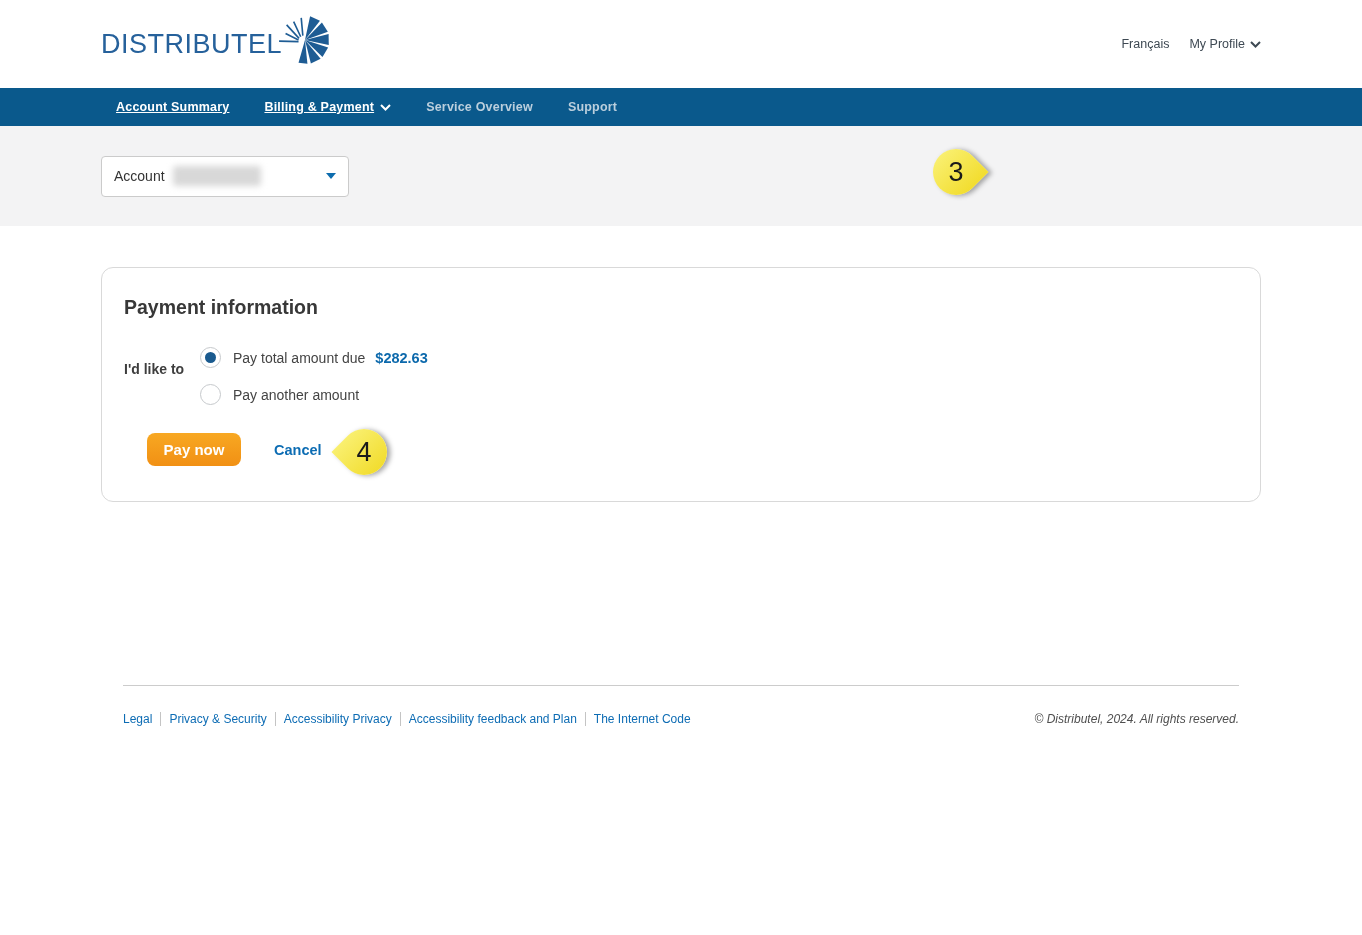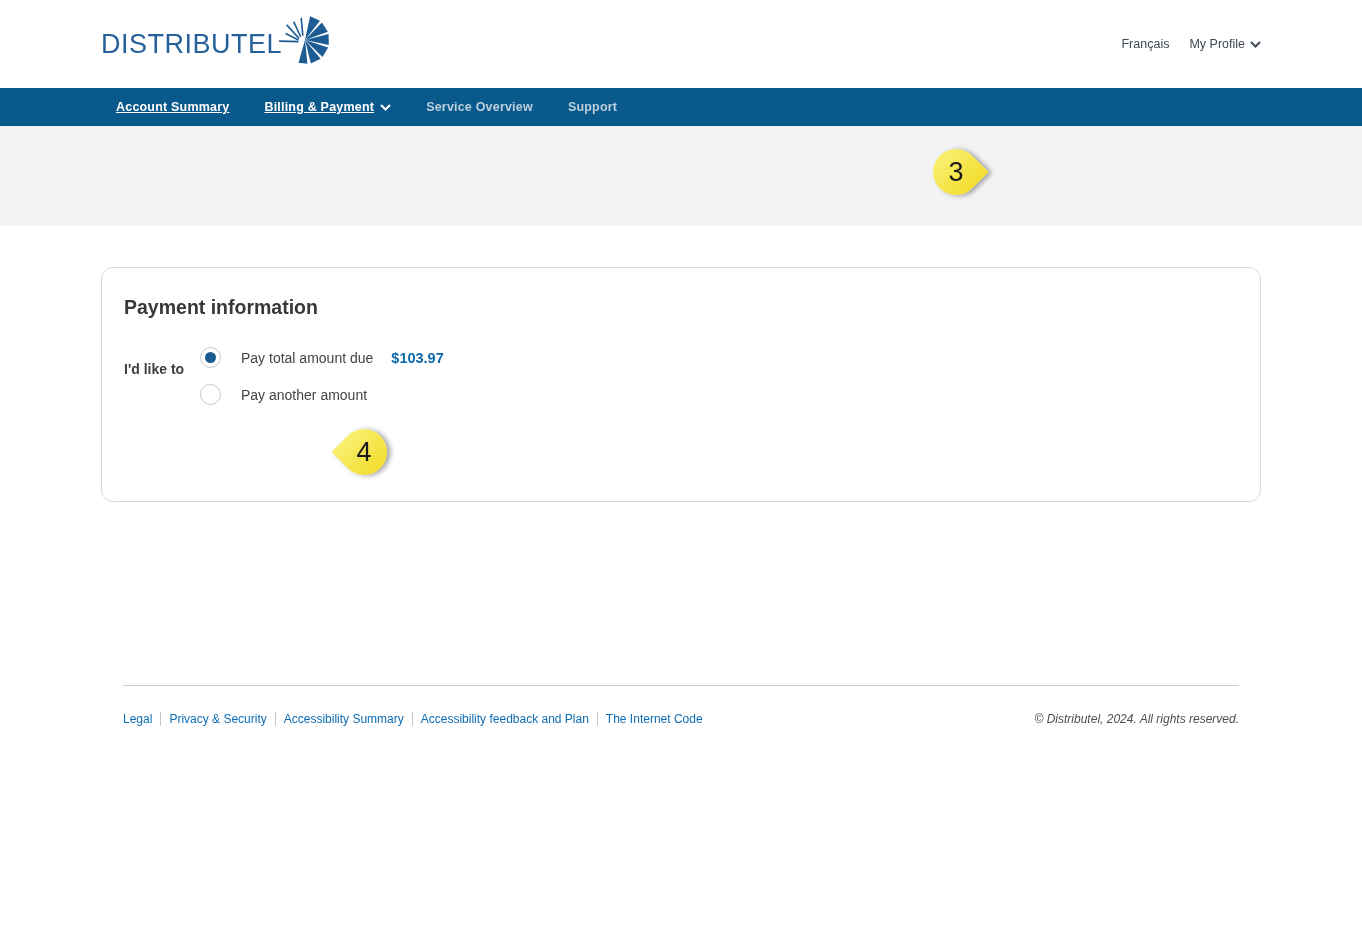--- a/index.html
+++ b/index.html
@@ -50,21 +50,21 @@
   .callout-4 { left:239px; top:161px; }
 
   
   .main-area { background:#fff; }
   .card { margin-top:41px; min-height:235px; background:#fff; border:1px solid #D9D9D9; border-radius:12px;
           padding:28px 22px 30px 22px; position:relative; }
   .card h2 { font-size:19.5px; font-weight:bold; color:#383838; }
   .form-row { display:flex; margin-top:28px; }
   .intent-label { width:76px; font-size:14px; font-weight:bold; color:#3E3E3E; padding-top:3px;margin-top:11px; }
   .options { display:flex; flex-direction:column; gap:16px; }
-  .option { display:flex; align-items:center; cursor:pointer;gap:8px; }
+  .option { display:flex; align-items:center; cursor:pointer; }
   .radio { width:21px; height:21px; border-radius:50%; border:1px solid #C6C9CC; background:#fff;
            display:inline-flex; align-items:center; justify-content:center; }
   .radio.checked::after { content:""; width:11px; height:11px; border-radius:50%; background:#1A5A8E; }
   .opt-label { font-size:14px; color:#444; margin-left:12px; }
   .amount { font-size:14.5px; font-weight:bold; color:#0C69AC; margin-left:10px; }
   .actions { display:flex; align-items:center; margin-top:28px; margin-left:23px; gap:33px; }
   .pay-btn { width:94px; height:33px; border:none; border-radius:8px; cursor:pointer;
              background:linear-gradient(180deg,#F8A822 0%,#F19014 100%);
              color:#fff; font-size:15px; font-weight:bold; font-family:"Liberation Sans",sans-serif; }
   .cancel { color:#0C6CB3; font-size:14.5px; font-weight:bold; }
@@ -130,54 +130,63 @@
       <a class="nav-item">Service Overview</a>
       <a class="nav-item">Support</a>
     </div>
   </nav>
 
   <section class="hero">
     <div class="container hero-inner">
       <div class="callout tip-right callout-3">
         <span class="num">3</span>
       </div>
+      <div class="account-select">
+        <span class="acct-label">Account</span>
+        <span class="redacted"></span>
+        <span class="caret"></span>
+      </div>
     </div>
   </section>
 
   <main class="main-area">
     <div class="container">
       <section class="card">
         <h2>Payment information</h2>
         <div class="form-row">
           <div class="intent-label">I'd like to</div>
           <div class="options">
             <label class="option">
               <span class="radio checked"></span>
               <span class="opt-label">Pay total amount due</span>
-              <span class="amount">$103.97</span>
+              <span class="amount">$282.63</span>
             </label>
             <label class="option">
               <span class="radio"></span>
               <span class="opt-label">Pay another amount</span>
             </label>
           </div>
+        </div>
+        <div class="actions">
+          <button class="pay-btn">Pay now</button>
+          <a class="cancel">Cancel</a>
         </div>
         <div class="callout tip-left callout-4">
           <span class="num">4</span>
         </div>
       </section>
 
       <div class="footer-block">
         <div class="footer-inner">
           <div class="divider"></div>
           <div class="footer-row">
             <nav class="footer-links">
               <a>Legal</a>
               <a>Privacy &amp; Security</a>
-              <a>Accessibility Summary</a>
+              <a>Accessibility Privacy</a>
               <a>Accessibility feedback and Plan</a>
               <a>The Internet Code</a>
             </nav>
             <div class="copyright">© Distributel, 2024. All rights reserved.</div>
           </div>
         </div>
       </div>
     </div>
   </main>
 

